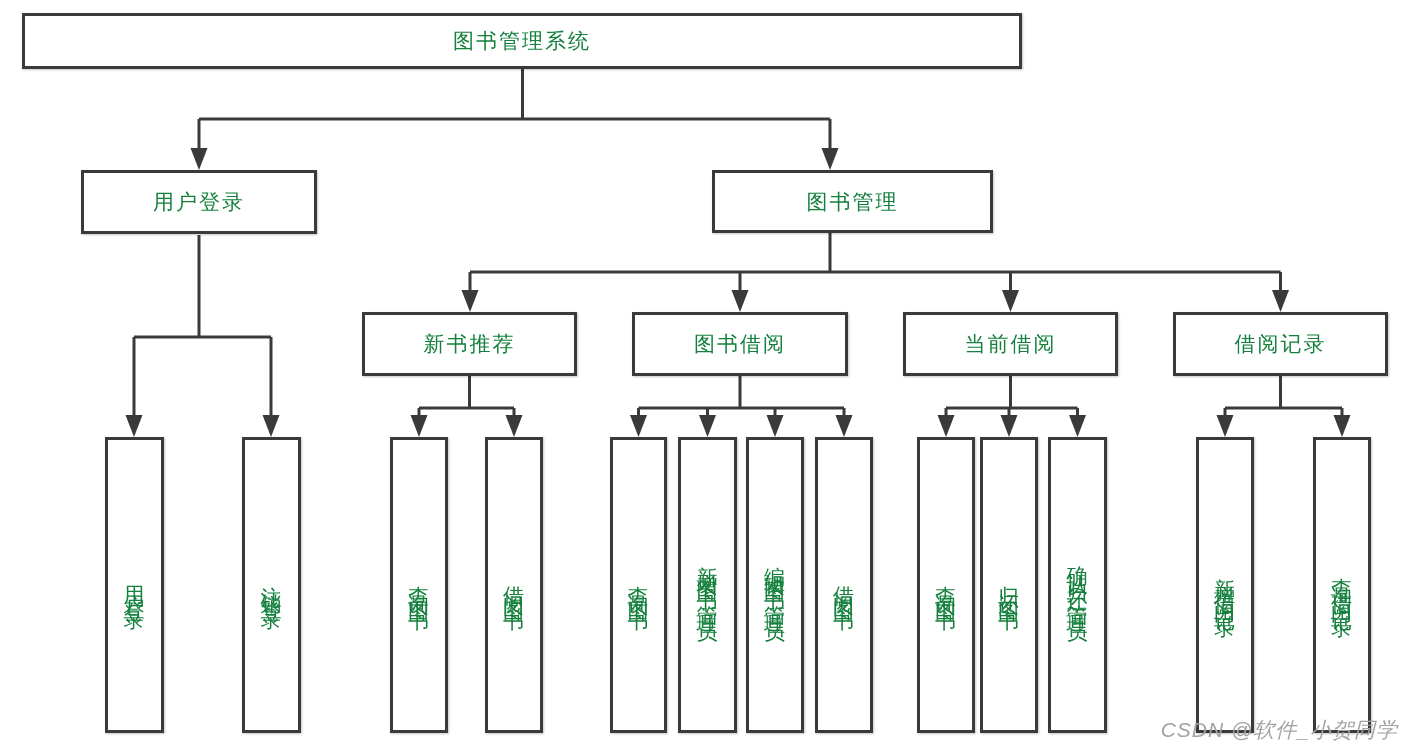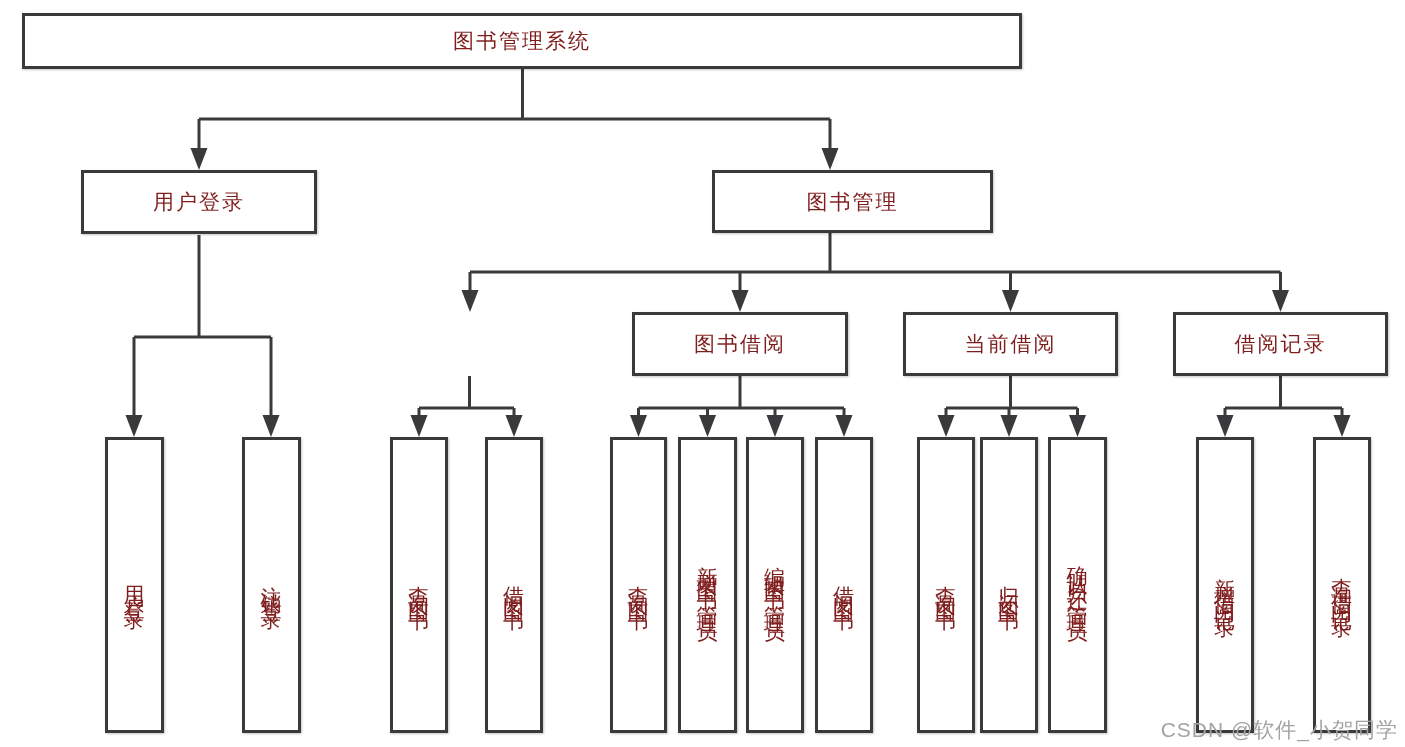--- a/index.html
+++ b/index.html
@@ -20,21 +20,21 @@
     left: 0;
     top: 0;
     width: 1405px;
     height: 747px;
   }
   .node {
     position: absolute;
     box-sizing: border-box;
     border: 3px solid #3a3a3c;
     background: #ffffff;
-    color: #7f1d1d;
+    color: #15803d;
     display: flex;
     align-items: center;
     justify-content: center;
     font-size: 21px;
     box-shadow: 1px 1px 2px rgba(0,0,0,0.22);
     letter-spacing: 2px;
     white-space: nowrap;
     text-align: center;
   }
   .node.v {
@@ -43,20 +43,21 @@
     white-space: normal;
     line-height: 1;
   }
   .watermark {
     position: absolute;
     right: 7px;
     top: 716px;
     font-size: 21px;
     color: #a3a3a3;
     letter-spacing: 1px;
+    font-style: italic;
   }
 </style>
 </head>
 <body>
 
 <div class="canvas">
 
   <svg class="connectors" viewBox="0 0 1405 747" xmlns="http://www.w3.org/2000/svg">
     <g stroke="#3a3a3c" stroke-width="3" fill="none">
 
@@ -95,20 +96,21 @@
       <polygon points="1216.5,415 1233.5,415 1225,437"></polygon>
       <polygon points="1333.5,415 1350.5,415 1342,437"></polygon>
     </g>
   </svg>
 
   <div class="node h" style="left:22px;top:13px;width:1000px;height:56px">图书管理系统</div>
 
   <div class="node h" style="left:81px;top:170px;width:236px;height:64px">用户登录</div>
   <div class="node h" style="left:712px;top:170px;width:281px;height:63px">图书管理</div>
 
+  <div class="node h" style="left:362px;top:312px;width:215px;height:64px">新书推荐</div>
   <div class="node h" style="left:903px;top:312px;width:215px;height:64px">当前借阅</div>
   <div class="node h" style="left:632px;top:312px;width:216px;height:64px">图书借阅</div>
   <div class="node h" style="left:1173px;top:312px;width:215px;height:64px">借阅记录</div>
 
   <div class="node v" style="left:105px;top:437px;width:59px;height:296px">用户登录</div>
   <div class="node v" style="left:242px;top:437px;width:59px;height:296px">注销登录</div>
 
   <div class="node v" style="left:390px;top:437px;width:58px;height:296px">查询图书</div>
   <div class="node v" style="left:485px;top:437px;width:58px;height:296px">借阅图书</div>
 

